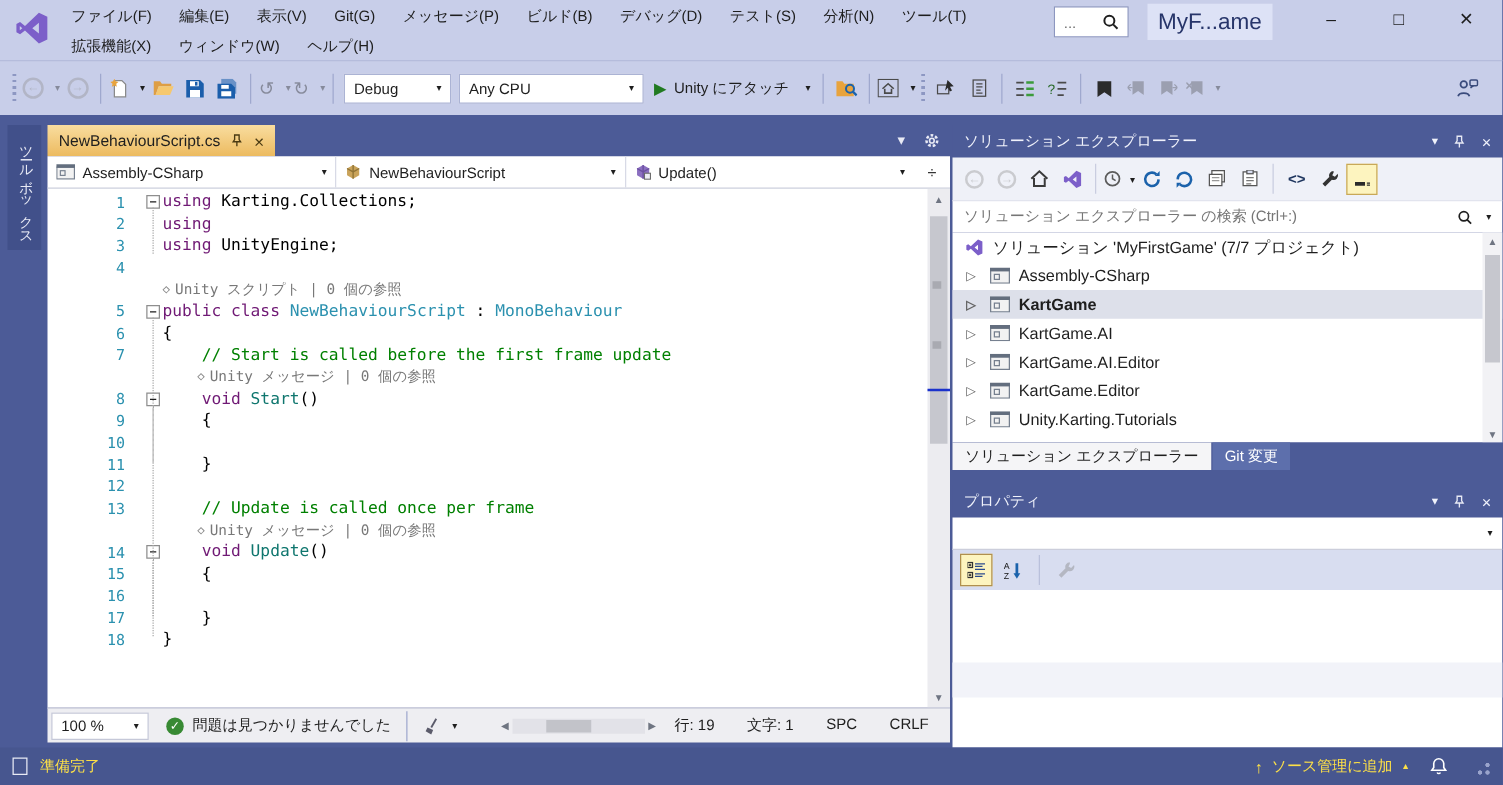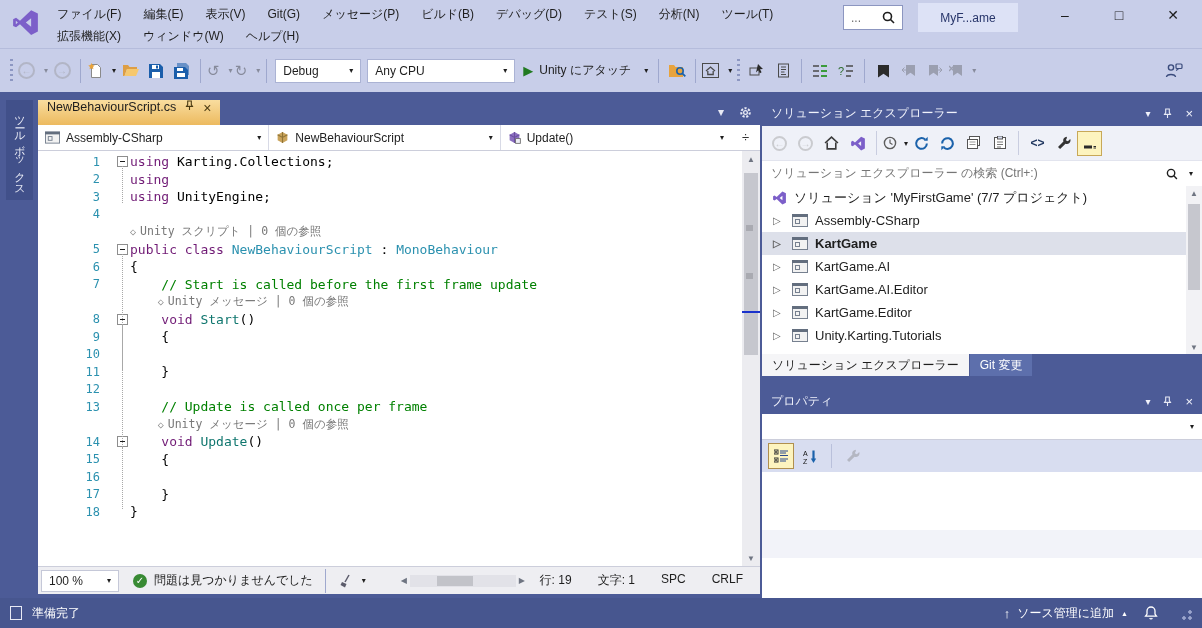--- a/index.html
+++ b/index.html
@@ -4,28 +4,28 @@
 <style>
   * { box-sizing: border-box; margin: 0; padding: 0; }
   html,body { width:1202px; height:628px; overflow:hidden; }
   body {
     position:relative; font-family:"Liberation Sans",sans-serif; font-size:12px;
     color:#1E1E1E; background:#4C5B97; cursor:default;
   }
   
   .titlebar { position:absolute; top:0; left:0; right:0; height:48px; background:#C8CEE9; }
   .vslogo { position:absolute; left:12px; top:9px; width:27px; height:27px; }
-  .menurow { position:absolute; left:46px; display:flex;align-items:center; }
+  .menurow { position:absolute; left:46px; display:flex; }
   #menu-row1 { top:1px; height:25px; }
   #menu-row2 { top:25px; height:22px; }
   .menu-item { padding:0 11px; line-height:24px; white-space:nowrap; }
   .tb-search { position:absolute; left:843px; top:5px; width:60px; height:25px; background:#FFFFFF;
     border:1px solid #8C96C0; display:flex; align-items:center; justify-content:space-between; padding:0 7px; color:#6D6D6D; }
   .tb-title { position:absolute; left:918px; top:3px; width:100px; height:29px; background:#DDE2F6;
-    color:#27356A; display:flex; align-items:center; justify-content:center; font-size:12px; }
+    color:#27356A; display:flex; align-items:center; justify-content:center; font-size:18px; }
   .win-btns { position:absolute; right:2px; top:0; height:30px; display:flex; }
   .winbtn { width:54px; height:30px; display:flex; align-items:center; justify-content:center; font-size:14px; }
   
   .toolbar { position:absolute; top:48px; left:0; right:0; height:44px; background:#C8CEE9;
     border-top:1px solid #B5BCDC; display:flex; align-items:center; padding:0 6px; }
   .tbi { height:26px; min-width:24px; display:flex; align-items:center; justify-content:center; margin:0 1px; gap:2px; }
   .tbsep { width:1px; height:24px; background:#9FA8CE; margin:0 5px; flex:none; }
   .tbgrip { width:3px; height:24px; margin:0 4px;
     background:repeating-linear-gradient(180deg,#8D97C2 0 2px,transparent 2px 5px); flex:none; }
   .dis { opacity:.38; filter:grayscale(1); }
@@ -38,21 +38,21 @@
   .glyphblue { color:#1B62AB; font-weight:bold; }
   
   .left-strip { position:absolute; left:0; top:92px; width:38px; height:506px; background:#4C5B97; }
   .toolbox-tab { position:absolute; left:6px; top:8px; width:27px; height:100px; background:#41508A;
     color:#E8EAF5; writing-mode:vertical-rl; display:flex; align-items:center; justify-content:center;
     font-size:11px; letter-spacing:1px; }
   
   .editor-group { position:absolute; left:38px; top:92px; width:722px; height:502px; }
   .tabstrip { position:relative; height:33px; }
   .doc-tab { position:absolute; left:0; top:8px; height:25px; background:linear-gradient(#F9DD9F,#ECBA5F);
-    display:flex; align-items:flex-start; padding:0 9px; gap:9px; font-size:12.5px; }
+    display:flex; align-items:center; padding:0 9px; gap:9px; font-size:12.5px; }
   .tab-glyph { font-size:11px; color:#4A3A12; }
   .tabstrip-icons { position:absolute; right:8px; top:13px; display:flex; gap:15px; align-items:center; color:#E8EAF5; }
   .navbar { position:absolute; top:33px; left:0; width:100%; height:26px; background:#FFFFFF;
     border-bottom:1px solid #CCCEDB; display:flex; }
   .nav-combo { flex:1; display:flex; align-items:center; padding:0 7px; gap:6px;
     border-right:1px solid #D8DAE6; color:#1E1E1E; overflow:hidden; white-space:nowrap; }
   .nav-combo .caret { margin-left:auto; }
   .split-btn { width:29px; display:flex; align-items:center; justify-content:center; font-size:13px; color:#333; }
   .code-area { position:absolute; top:59px; left:0; right:0; bottom:28px; background:#FFFFFF; overflow:hidden; }
   .code-lines { position:absolute; top:2px; left:0; right:18px; }
@@ -120,21 +120,21 @@
   .props-combo { position:absolute; left:762px; top:414px; width:440px; height:26px; background:#FFFFFF;
     border-bottom:1px solid #CCCEDB; display:flex; align-items:center; padding:0 8px; }
   .props-combo .caret { margin-left:auto; }
   .props-toolbar { position:absolute; left:762px; top:440px; width:440px; height:32px; background:#D8DDF0;
     display:flex; align-items:center; padding:0 6px; gap:3px; }
   .pt-btn { width:26px; height:26px; display:flex; align-items:center; justify-content:center; }
   .pt-btn.hl { background:#FDF4BF; border:1px solid #B08F4E; }
   .props-content { position:absolute; left:762px; top:472px; width:440px; height:126px; background:#FFFFFF; }
   .props-band { position:absolute; left:0; right:0; top:58px; height:28px; background:#F2F3F9; }
   
-  .statusbar { position:absolute; left:0; right:0; bottom:0; height:30px; background:#47568F; color:#ffffff;
+  .statusbar { position:absolute; left:0; right:0; bottom:0; height:30px; background:#47568F; color:#fde047;
     display:flex; align-items:center; padding:0 10px; gap:10px; }
   .sb-right { margin-left:auto; display:flex; align-items:center; gap:16px; }
   .sb-doc { width:12px; height:14px; border:1.6px solid #E8EAF5; }
   .sb-addsc { display:flex; align-items:center; gap:7px; }
   .grip-dots { width:14px; height:14px; margin-left:4px;
     background:
       radial-gradient(circle at 12px 12px,#9AA4CC 1.5px,transparent 2px),
       radial-gradient(circle at 12px 6px,#9AA4CC 1.5px,transparent 2px),
       radial-gradient(circle at 6px 12px,#9AA4CC 1.5px,transparent 2px); }
   .small { font-size:10px; }

